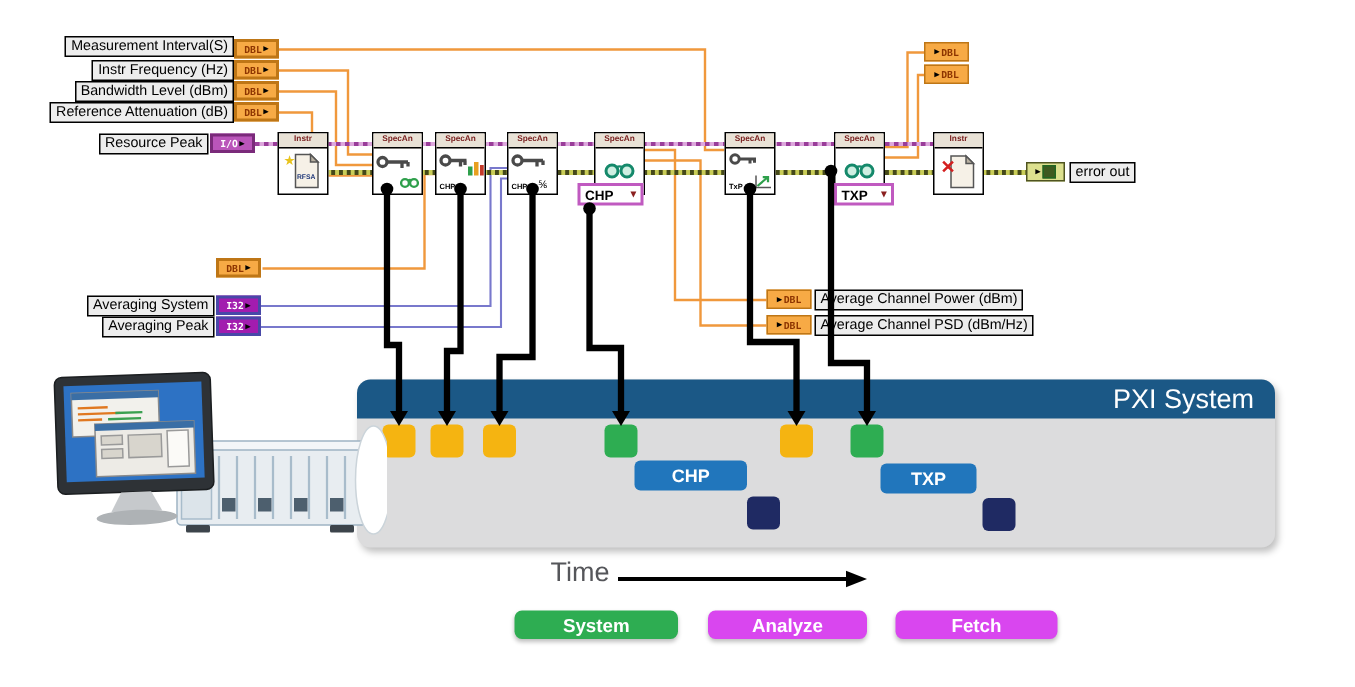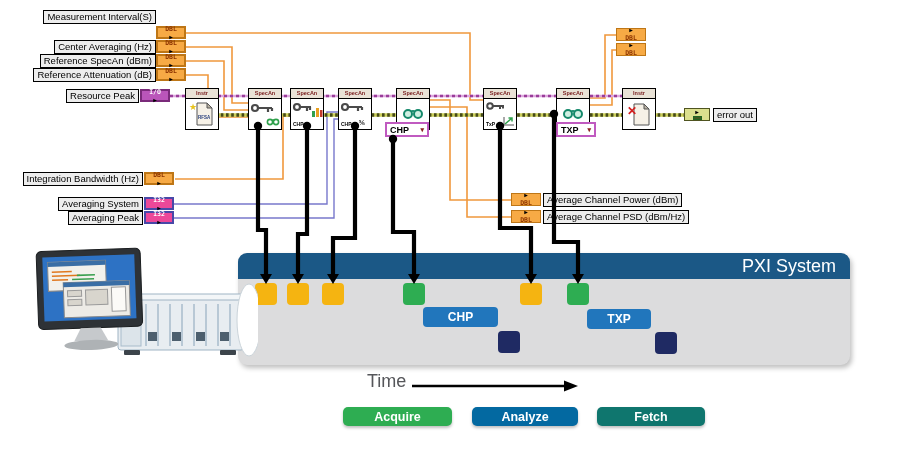--- a/index.html
+++ b/index.html
@@ -5,24 +5,24 @@
   html,body{margin:0;padding:0;background:#fff;}
   .canvas{position:relative;width:903px;height:458px;background:#fff;overflow:hidden;
           font-family:"Liberation Sans",sans-serif;}
   svg.layer{position:absolute;left:0;top:0;pointer-events:none;}
   
   .lbl{position:absolute;background:#ededed;border:1px solid #000;height:12px;line-height:12px;
        font-size:9.5px;color:#000;padding:0 3px;white-space:nowrap;z-index:6;}
   
   .term{position:absolute;width:30px;height:13px;box-sizing:border-box;z-index:6;
         display:flex;align-items:center;justify-content:center;gap:1px;
-        font:bold 6.5px "DejaVu Sans Mono",monospace;flex-direction:column;}
+        font:bold 6.5px "DejaVu Sans Mono",monospace;}
   .t-dbl{background:#F7AA45;border:2px solid #BE7616;color:#8d3400;}
   .t-ind{border-width:1px;}
-  .t-i32{background:#ec4899;border:2px solid #4848A8;color:#fff;text-align:center;}
+  .t-i32{background:#a21caf;border:2px solid #4848A8;color:#fff;text-align:center;}
   .t-io{background:#BA55BA;border:2px solid #7A2A7A;color:#fff;}
   .t-err{background:#DCE08E;border:1px solid #4F5420;color:#000;width:26px;}
   .term .ar{font-size:6px;color:#000;line-height:1;}
   .errglyph{display:inline-block;width:7px;height:7px;background:#3F5A20;border:1px solid #262;}
   
   .vi-node{position:absolute;width:34px;height:42px;background:#fff;border:1px solid #000;
            box-sizing:border-box;z-index:5;}
   .vi-head{height:9px;border-bottom:1px solid #000;background:#e9e2d6;text-align:center;
            font-size:5.5px;font-weight:bold;line-height:8px;color:#7a2020;overflow:hidden;}
   .vi-body{position:relative;height:31px;}
@@ -156,23 +156,23 @@
         <path d="M414 284 l-6 -10 h12 z"></path>
       <path d="M531 284 l-6 -10 h12 z"></path>
         <path d="M578 284 l-6 -10 h12 z"></path>
     </g>
     <g>
       <path d="M412 386 H564" stroke="#000" stroke-width="2.6" fill="none"></path>
       <path d="M578 386 l-14 -5.5 v11 z" fill="#000"></path>
     </g>
   </svg>
 
-  <div class="lbl" style="right:747px;top:10px">Measurement Interval(S)</div>
-  <div class="lbl" style="right:747px;top:40px">Center Averaging (Hz)</div>
-  <div class="lbl" style="right:747px;top:54px">Reference SpecAn (dBm)</div>
+  <div class="lbl" style="right:747px;top:24px">Measurement Interval(S)</div>
+  <div class="lbl" style="right:747px;top:40px">Instr Frequency (Hz)</div>
+  <div class="lbl" style="right:747px;top:54px">Bandwidth Level (dBm)</div>
   <div class="lbl" style="right:747px;top:68px">Reference Attenuation (dB)</div>
   <div class="term t-dbl" style="left:156px;top:26px">
     <span>DBL</span>
     <span class="ar">▶</span>
     </div>
   <div class="term t-dbl" style="left:156px;top:40px">
     <span>DBL</span>
     <span class="ar">▶</span>
     </div>
   <div class="term t-dbl" style="left:156px;top:54px">
@@ -183,21 +183,20 @@
     <span>DBL</span>
     <span class="ar">▶</span>
     </div>
 
   <div class="lbl" style="right:764px;top:89px">Resource Peak</div>
   <div class="term t-io" style="left:140px;top:89px">
     <span>I/O</span>
     <span class="ar">▶</span>
     </div>
 
-  <div class="lbl" style="right:760px;top:172px">Integration Bandwidth (Hz)</div>
   <div class="term t-dbl" style="left:144px;top:172px">
     <span>DBL</span>
     <span class="ar">▶</span>
     </div>
   <div class="lbl" style="right:760px;top:197px">Averaging System</div>
   <div class="term t-i32" style="left:144px;top:197px">
     <span>I32</span>
     <span class="ar">▶</span>
     </div>
   <div class="lbl" style="right:760px;top:211px">Averaging Peak</div>
@@ -347,22 +346,22 @@
     <span>CHP</span>
     <span class="dn">▾</span>
     </div>
   <div class="ring" style="left:556px;top:122px;width:40px">
     <span>TXP</span>
     <span class="dn">▾</span>
     </div>
 
   <div class="time-label">Time</div>
   <div class="lpill" style="left: 343px; top: 407px; width: 109px; background-color: rgb(46, 173, 82);">
-      <span>Acquire</span>
-    </div>
-  <div class="lpill" style="left: 472px; top: 407px; width: 106px; background-color: #0369a1;">
+      <span>System</span>
+    </div>
+  <div class="lpill" style="left: 472px; top: 407px; width: 106px; background-color: #d946ef;">
       <span>Analyze</span>
     </div>
-  <div class="lpill" style="left: 597px; top: 407px; background-color: #0f766e;">
+  <div class="lpill" style="left: 597px; top: 407px; background-color: #d946ef;">
       <span>Fetch</span>
     </div>
 
 </div>
 
 </body></html>

